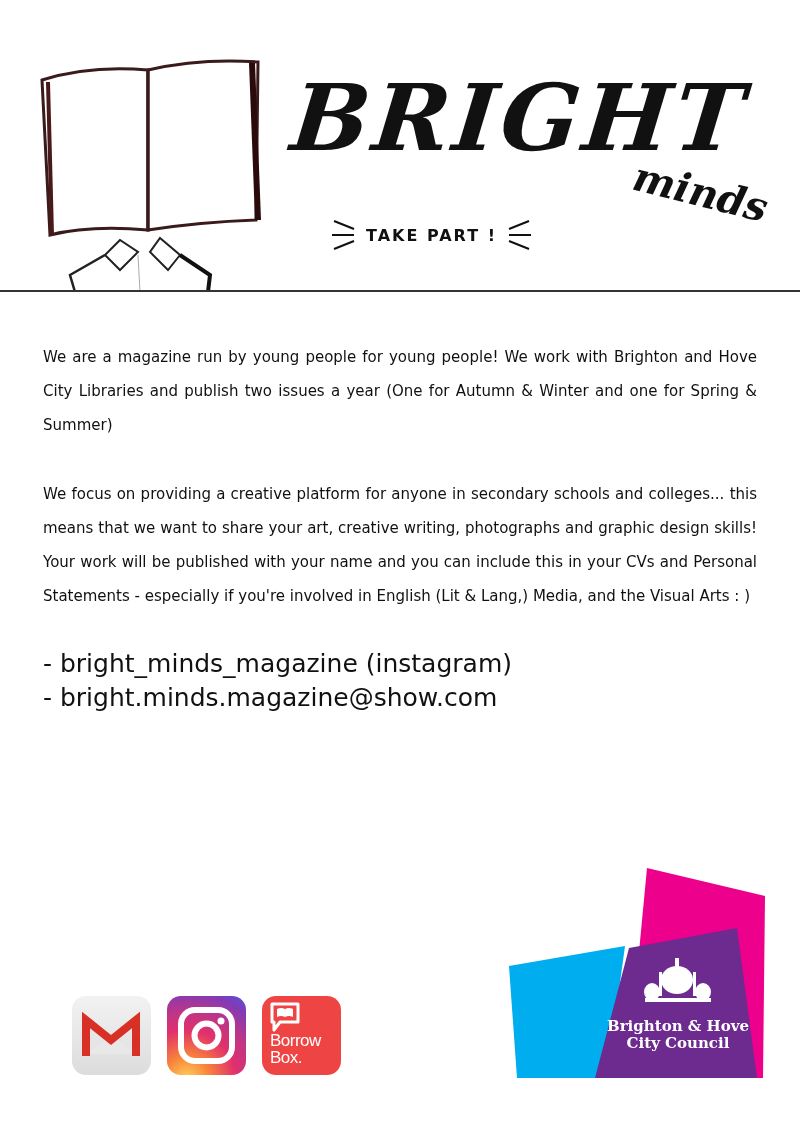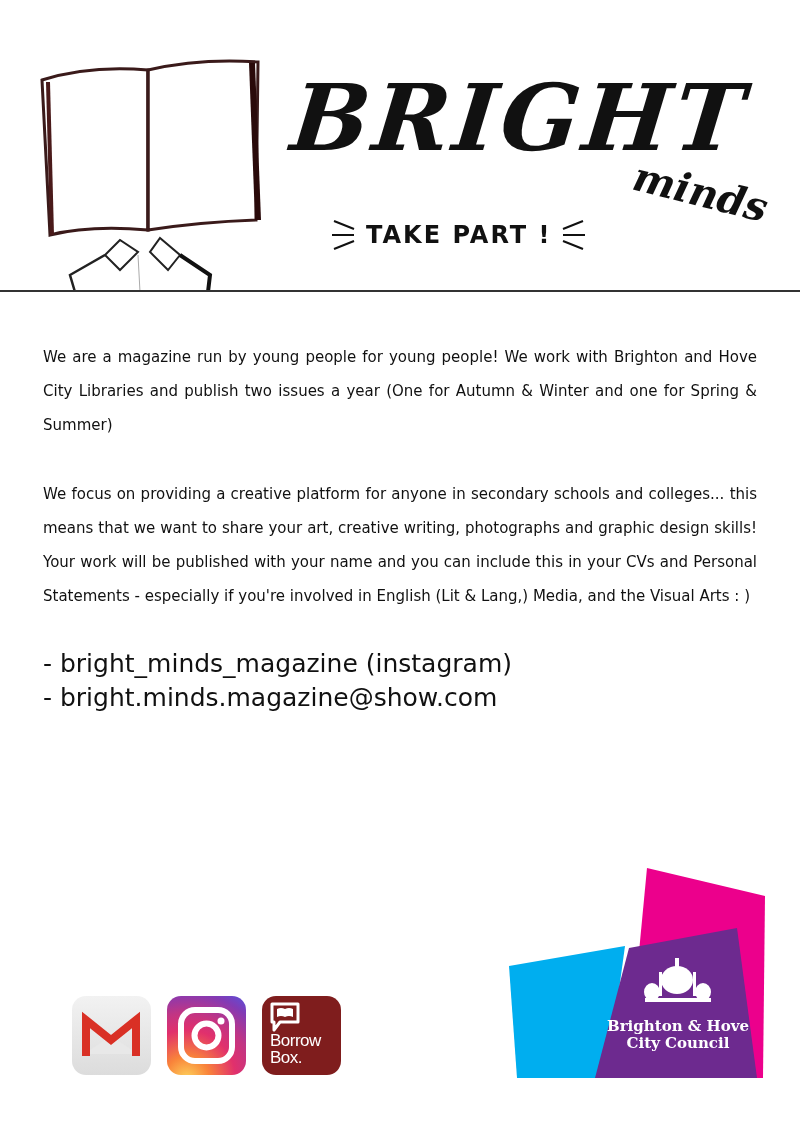--- a/index.html
+++ b/index.html
@@ -3,33 +3,33 @@
   <meta charset="utf-8">
   <style>
     html, body { margin: 0; padding: 0; background: #ffffff; }
     body { width: 800px; height: 1132px; position: relative; overflow: hidden; font-family: "DejaVu Sans", sans-serif; color: #111; }
 
     .header { position: absolute; left: 0; top: 0; width: 800px; height: 292px; }
     .illustration { position: absolute; left: 30px; top: 30px; width: 240px; height: 262px; }
     .title-bright { position: absolute; left: 292px; top: 72px; font-family: "DejaVu Serif", serif; font-weight: bold; font-style: italic; font-size: 92px; letter-spacing: 4px; color: #111; transform: skewX(-6deg); line-height: 1; }
     .title-minds { position: absolute; left: 632px; top: 172px; font-family: "DejaVu Serif", serif; font-style: italic; font-weight: bold; font-size: 40px; color: #111; transform: rotate(14deg); line-height: 1; }
     .take-part { position: absolute; left: 330px; top: 210px; height: 50px; display: flex; align-items: center; gap: 8px; }
-    .take-part-label { font-family: "DejaVu Sans", sans-serif; font-weight: bold; font-size: 24px; letter-spacing: 2px; color: #111; }
+    .take-part-label { font-family: "DejaVu Sans", sans-serif; font-weight: bold; font-size: 16px; letter-spacing: 2px; color: #111; }
     .divider { position: absolute; left: 0; top: 290px; width: 800px; height: 2px; background: #333; }
 
     .content { position: absolute; left: 43px; top: 340px; width: 714px; }
     .para { font-family: "DejaVu Sans", sans-serif; font-size: 15px; line-height: 34.2px; text-align: justify; margin: 0 0 34px 0; color: #111; text-align-last: left; }
     .contacts { font-family: "DejaVu Sans", sans-serif; font-size: 25px; line-height: 34px; color: #111; }
 
     .council-logo { position: absolute; left: 507px; top: 866px; width: 262px; height: 212px; }
     .icons { position: absolute; left: 72px; top: 996px; display: flex; gap: 16px; }
     .app-icon { width: 79px; height: 79px; border-radius: 14px; position: relative; overflow: hidden; }
     .gmail { background: linear-gradient(180deg, #f2f2f2, #dcdcdc); }
     .instagram { background: radial-gradient(circle at 25% 105%, #fdd35c 0%, #f9843a 22%, #e1306c 48%, #c13584 65%, #833ab4 85%, #5851db 100%); }
-    .borrowbox { background: #7f1d1d; }
+    .borrowbox { background: #ef4444; }
     .bb-text { position: absolute; left: 8px; top: 36px; color: #fff; font-family: "Liberation Sans", sans-serif; font-size: 17px; line-height: 17px; letter-spacing: -0.5px; }
   </style>
 </head>
 <body>
 
 <div class="header">
   <svg class="illustration" viewBox="0 0 240 262">
     <path d="M12 50 Q60 35 118 40 L118 200 Q60 195 20 205 Z" fill="#fff" stroke="#3a1a1a" stroke-width="3"></path>
     <path d="M118 40 Q170 28 228 32 L226 190 Q170 192 118 200 Z" fill="#fff" stroke="#3a1a1a" stroke-width="3"></path>
     <line x1="118" y1="40" x2="118" y2="200" stroke="#3a1a1a" stroke-width="3"></line>

